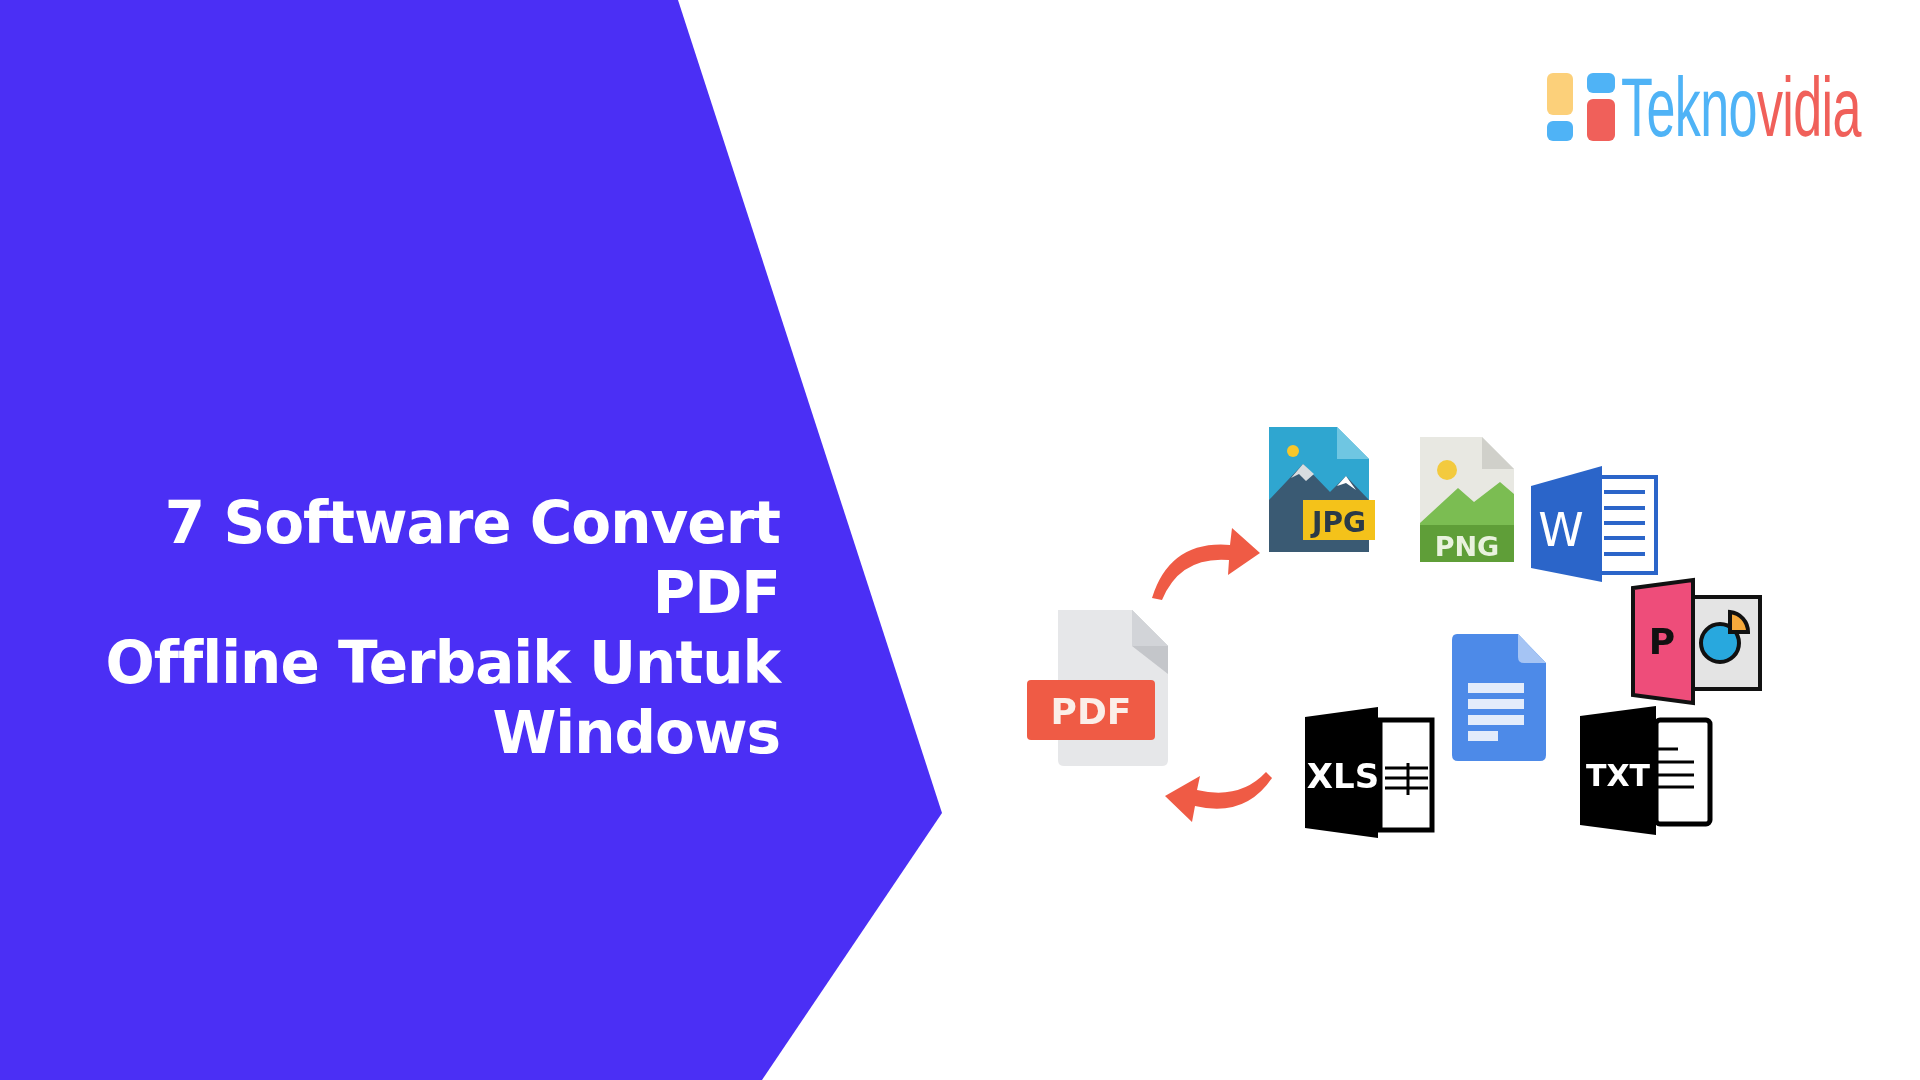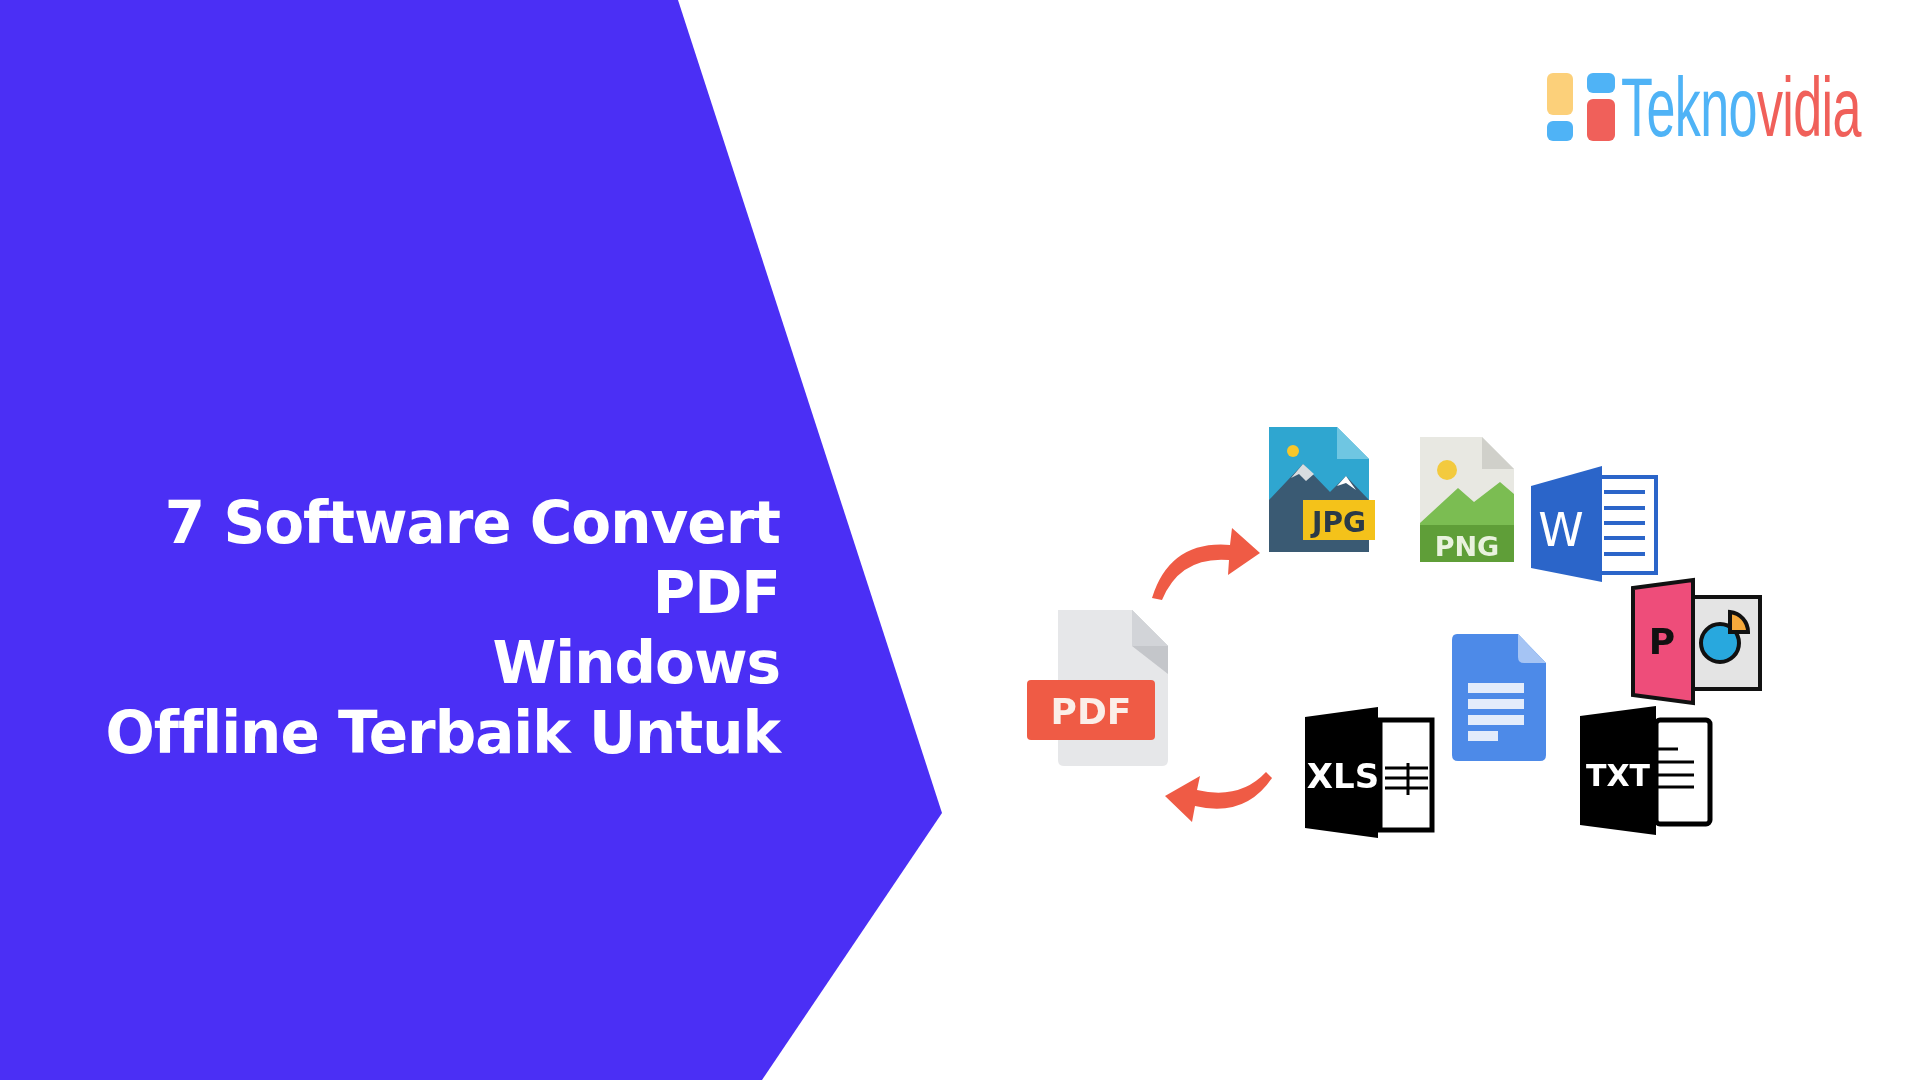--- a/index.html
+++ b/index.html
@@ -34,22 +34,22 @@
   </style>
 </head>
 <body>
 
 <svg class="bg-shape" viewBox="0 0 1920 1080">
   <polygon points="0,0 678,0 942,813 762,1080 0,1080" fill="#4b2ff5"></polygon>
 </svg>
 
 <div class="headline">
   <span>7 Software Convert PDF</span>
+  <span>Offline Terbaik Untuk</span>
   <span>Windows</span>
-  <span>Offline Terbaik Untuk</span>
 </div>
 
 <div class="logo">
   <div class="logo-mark">
     <div class="b" style="left:2px;top:6px;width:26px;height:42px;background:#fcd07a;"></div>
     <div class="b" style="left:2px;top:54px;width:26px;height:20px;background:#4fb3f6;"></div>
     <div class="b" style="left:42px;top:6px;width:28px;height:20px;background:#4fb3f6;"></div>
     <div class="b" style="left:42px;top:32px;width:28px;height:42px;background:#f0605a;"></div>
   </div>
   <div class="logo-text"><span class="t1">Tekno</span><span class="t2">vidia</span></div>

